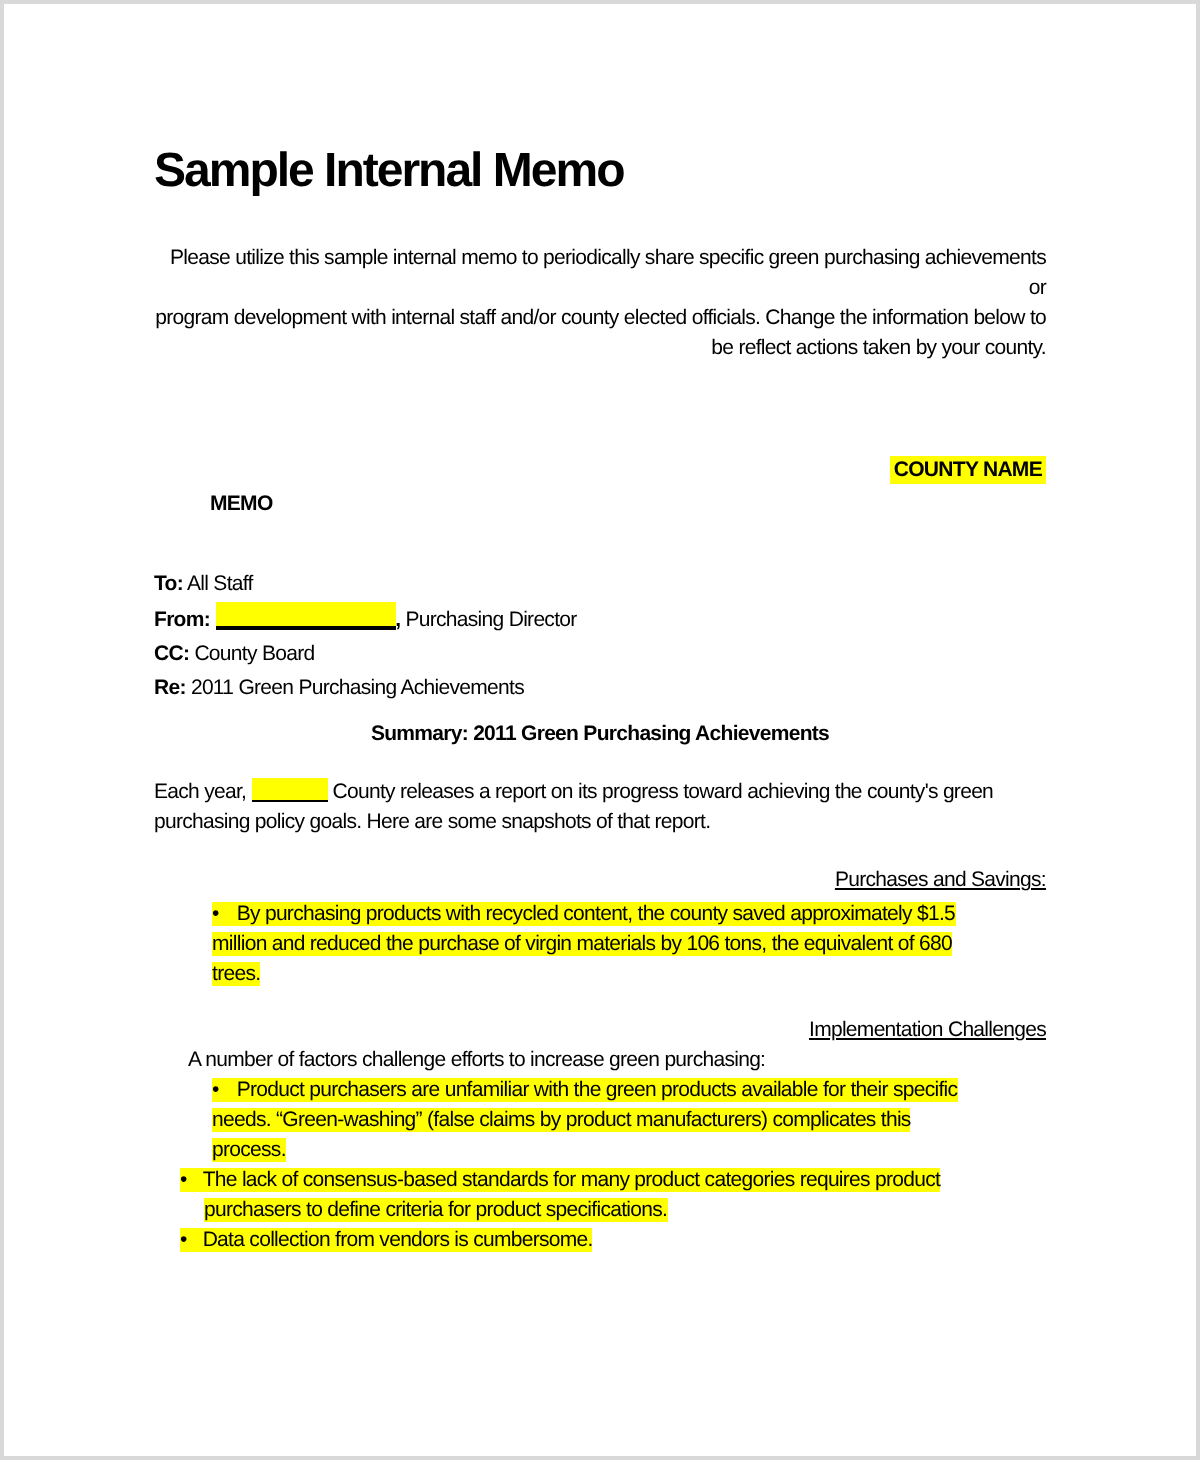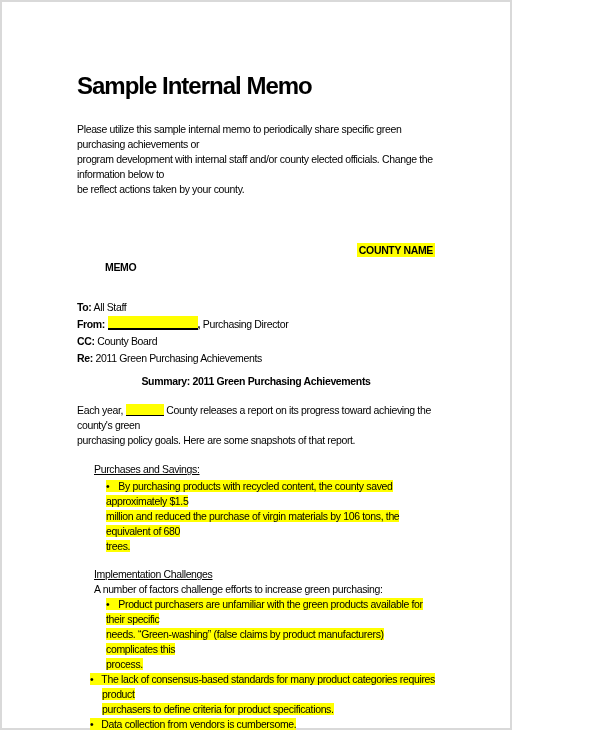--- a/index.html
+++ b/index.html
@@ -1,36 +1,36 @@
 <!DOCTYPE html>
 <html><head>
 <meta charset="utf-8">
 <style>
   html,body{margin:0;padding:0;background:#ffffff;}
   .page{
-    position:relative;width:512px;height:730px;box-sizing:border-box;
+    position:relative;width:600px;height:730px;box-sizing:border-box;
     border:2px solid #d9d9d9;background:#ffffff;
     padding:70px 75px 0 75px;
     font-family:"Liberation Sans","DejaVu Sans",sans-serif;
     font-size:10.5px;letter-spacing:-0.35px;line-height:15px;color:#000;
   }
   h1.title{font-size:24px;line-height:28px;font-weight:bold;letter-spacing:-1px;margin:0 0 22px 0;}
-  .intro{margin:0 0 46px 0;}
+  .intro{margin:0 0 46px 0;text-align:right;}
   .county-line{text-align:right;margin:0 0 2px 0;font-weight:bold;}
   .hl{background:#ffff00;}
   .hl.pad{padding:1px 2px;margin-top:48px;}
   .memo-label{font-weight:bold;margin:0 0 24px 0;padding-left:28px;}
   .fields{line-height:17px;margin:0 0 7px 0;}
   .frow b{font-weight:bold;}
   .blank-long{display:inline-block;width:90px;height:12px;background:#ffff00;border-bottom:2px solid #000;vertical-align:-2px;}
   .u-blank{display:inline-block;width:38px;height:11px;border-bottom:1px solid #000;vertical-align:-2px;}
   .u-blank.yellow{background:#ffff00;}
   .summary-h{text-align:center;font-weight:bold;margin:0 0 14px 0;}
   .sum-para{margin:0 0 14px 0;}
-  .sec-h{text-decoration:underline;padding-left:17px;}
+  .sec-h{text-decoration:underline;padding-left:17px;text-align:right;}
   .sec-h.s1{margin:0 0 2px 0;}
   .lead{padding-left:17px;}
   .bul{line-height:15px;}
   .bul.a{padding-left:29px;}
   .bul.b{padding-left:25px;text-indent:-12px;}
   .bul.mb14{margin-bottom:14px;}
   .bul.mb13{margin-bottom:13px;}
   .gap{display:inline-block;width:9px;height:1px;}
   .gapb{display:inline-block;width:8px;height:1px;}
   .gap-s{display:inline-block;width:4px;height:1px;}

